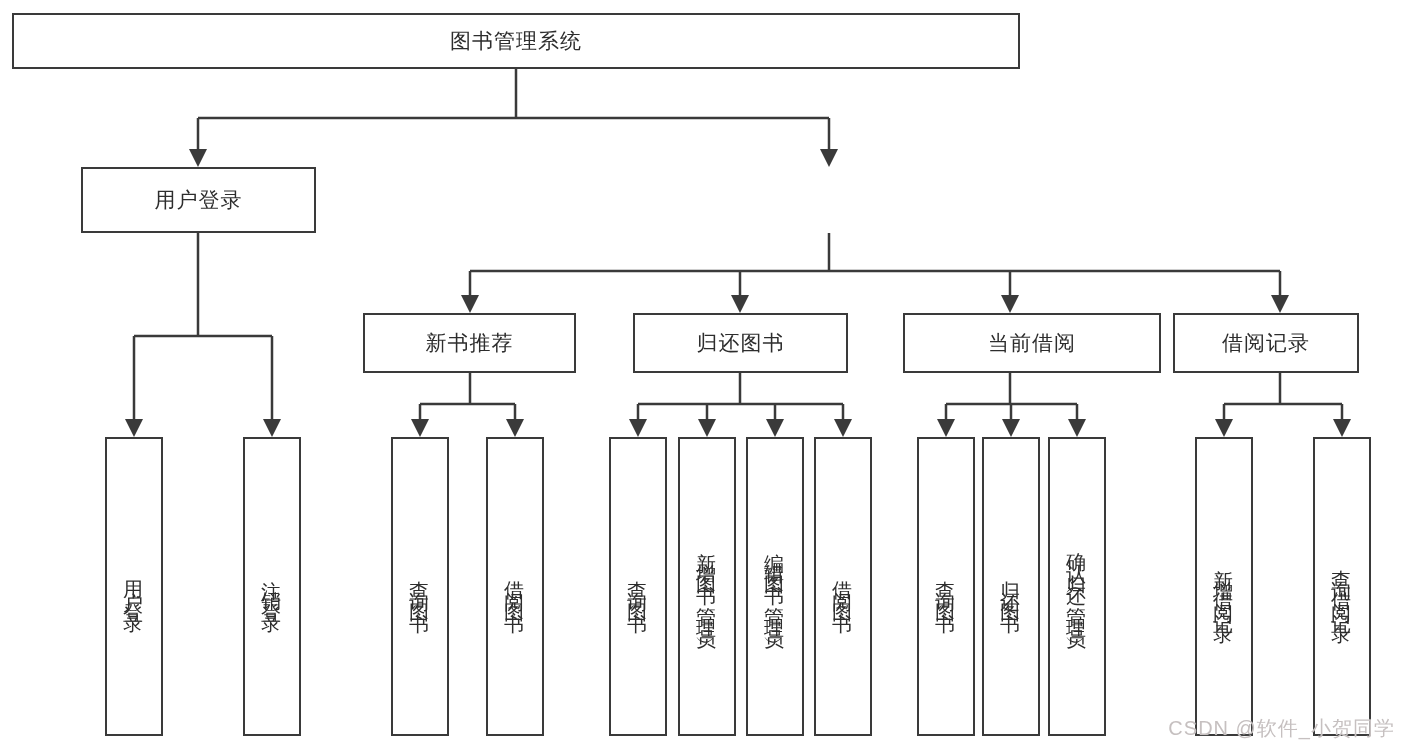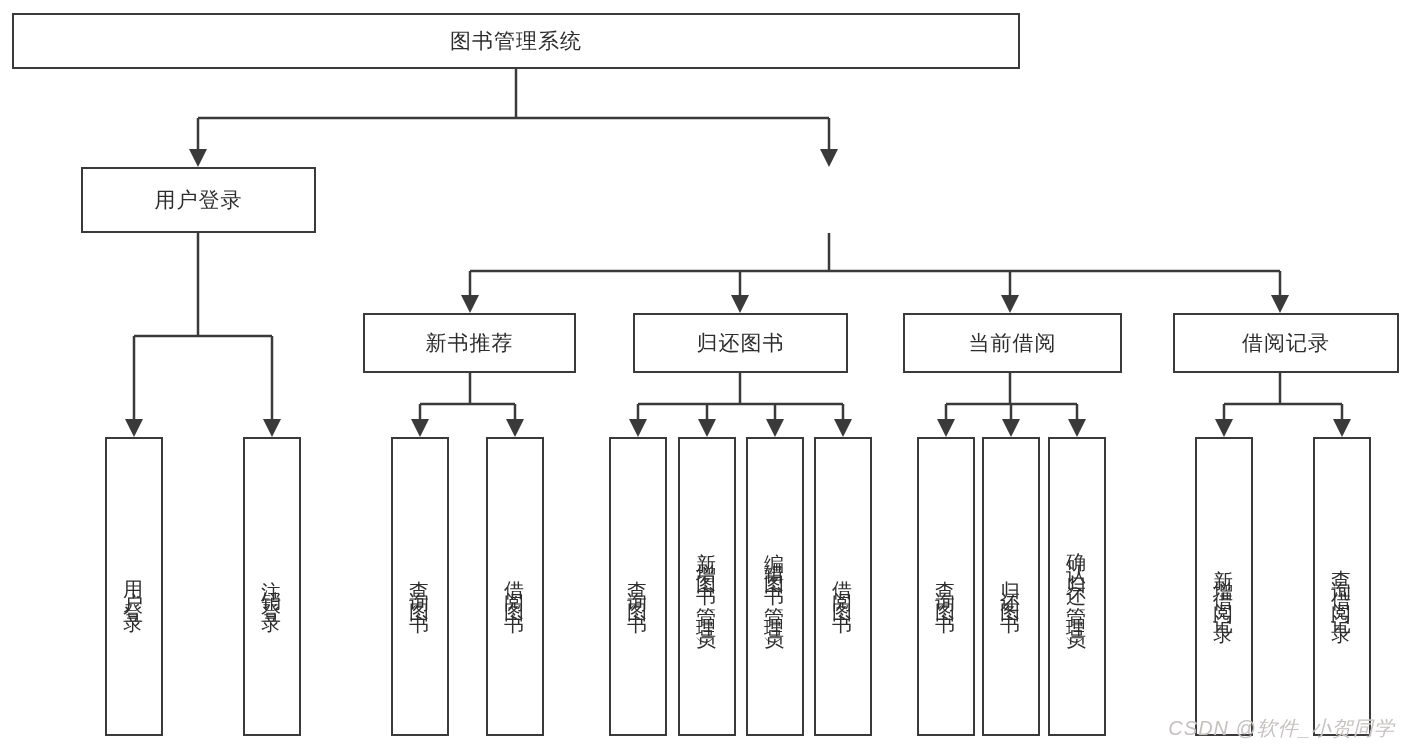--- a/index.html
+++ b/index.html
@@ -28,21 +28,20 @@
     font-size:20px;
     letter-spacing:11px;
     white-space:normal;
   }
   .watermark {
     position:absolute; right:10px; bottom:5px;
     font-size:20px; letter-spacing:1px;
     color:var(--watermark,#c6c0c0);
     text-shadow:0 0 1px rgba(255,255,255,.8);
     pointer-events:none;
-    font-style:italic;
   }
 </style>
 </head>
 <body>
 
 <div class="stage">
 
   <svg class="connectors" viewBox="0 0 1405 747" xmlns="http://www.w3.org/2000/svg">
     <path class="lines" d="
       M516 69 V118
@@ -71,22 +70,22 @@
       M1068 419 L1086 419 L1077 437 Z  M1215 419 L1233 419 L1224 437 Z
       M1333 419 L1351 419 L1342 437 Z"></path>
   </svg>
 
   <div class="node" style="left:12px; top:13px; width:1008px; height:56px">图书管理系统</div>
 
   <div class="node" style="left:81px; top:167px; width:235px; height:66px">用户登录</div>
 
   <div class="node" style="left:363px; top:313px; width:213px; height:60px">新书推荐</div>
   <div class="node" style="left:633px; top:313px; width:215px; height:60px">归还图书</div>
-  <div class="node" style="left:903px; top:313px; width:219px; height:60px">当前借阅</div>
-  <div class="node" style="left:1173px; top:313px; width:226px; height:60px">借阅记录</div>
+  <div class="node" style="left:903px; top:313px; width:258px; height:60px">当前借阅</div>
+  <div class="node" style="left:1173px; top:313px; width:186px; height:60px">借阅记录</div>
 
   <div class="node v" style="left:105px; top:437px; width:58px; height:299px">用户登录</div>
   <div class="node v" style="left:243px; top:437px; width:58px; height:299px">注销登录</div>
 
   <div class="node v" style="left:391px; top:437px; width:58px; height:299px">查询图书</div>
   <div class="node v" style="left:486px; top:437px; width:58px; height:299px">借阅图书</div>
 
   <div class="node v" style="left:609px; top:437px; width:58px; height:299px">查询图书</div>
   <div class="node v" style="left:678px; top:437px; width:58px; height:299px">新增图书（管理员）</div>
   <div class="node v" style="left:746px; top:437px; width:58px; height:299px">编辑图书（管理员）</div>

